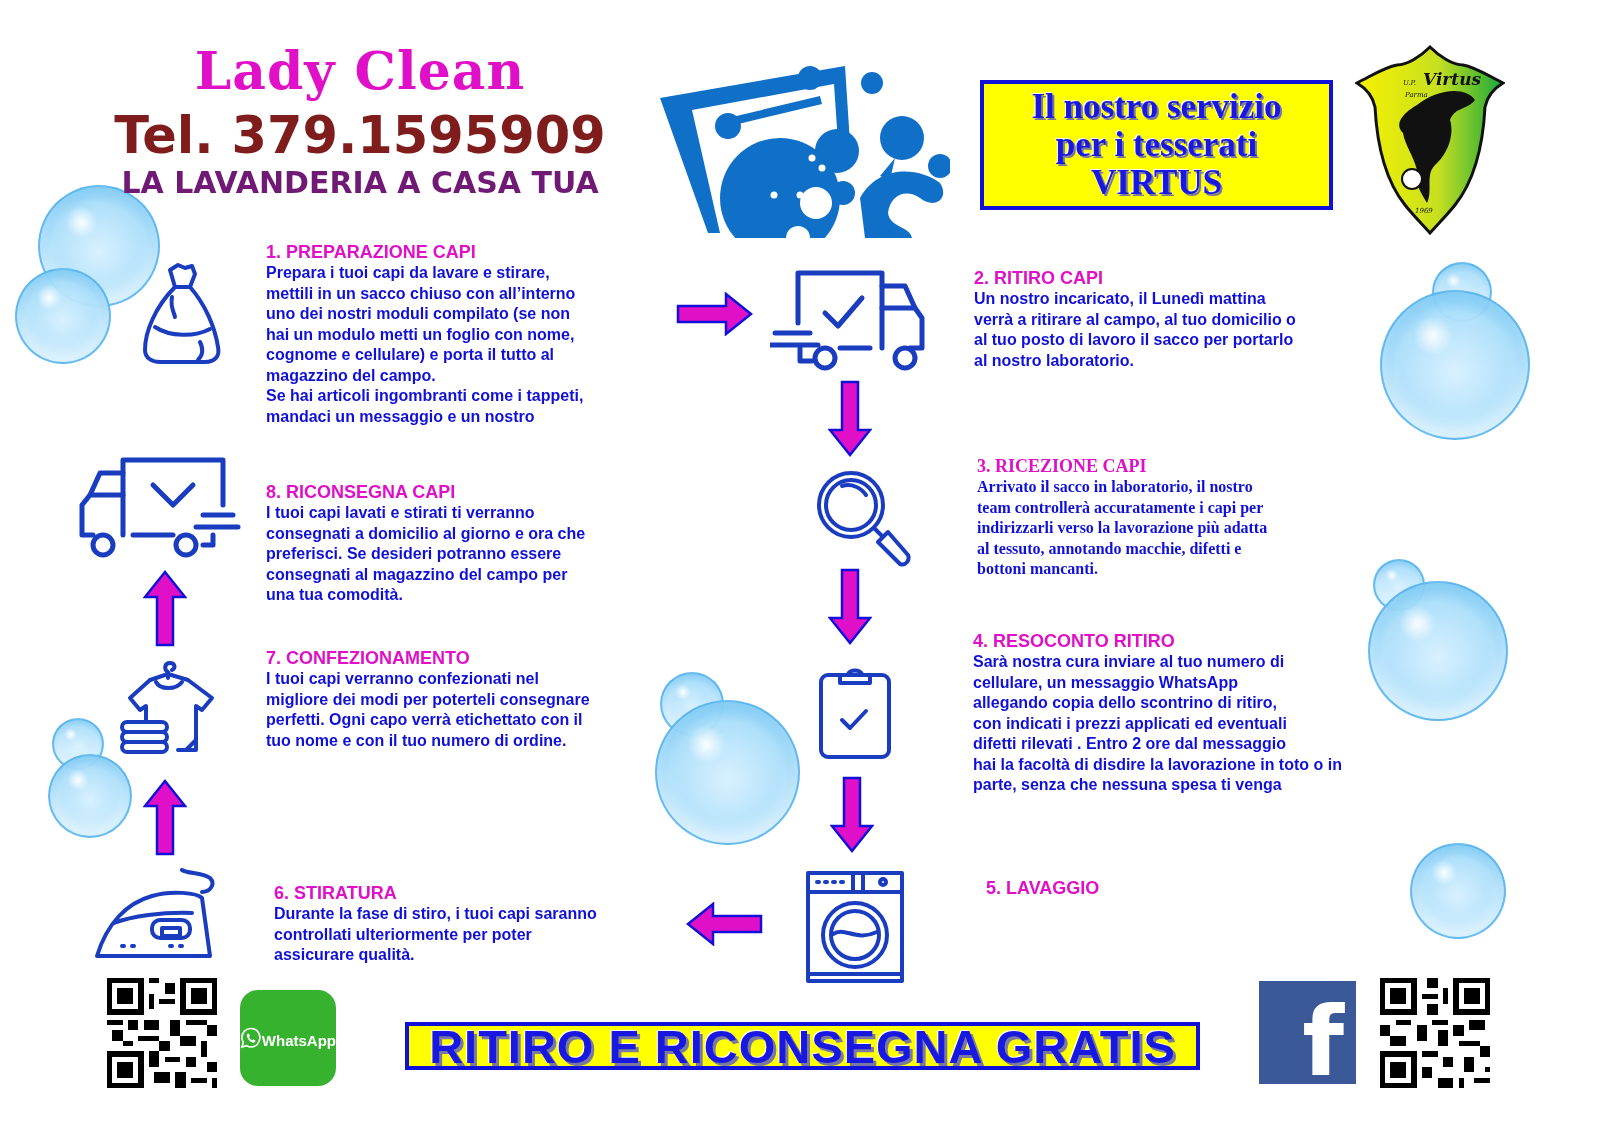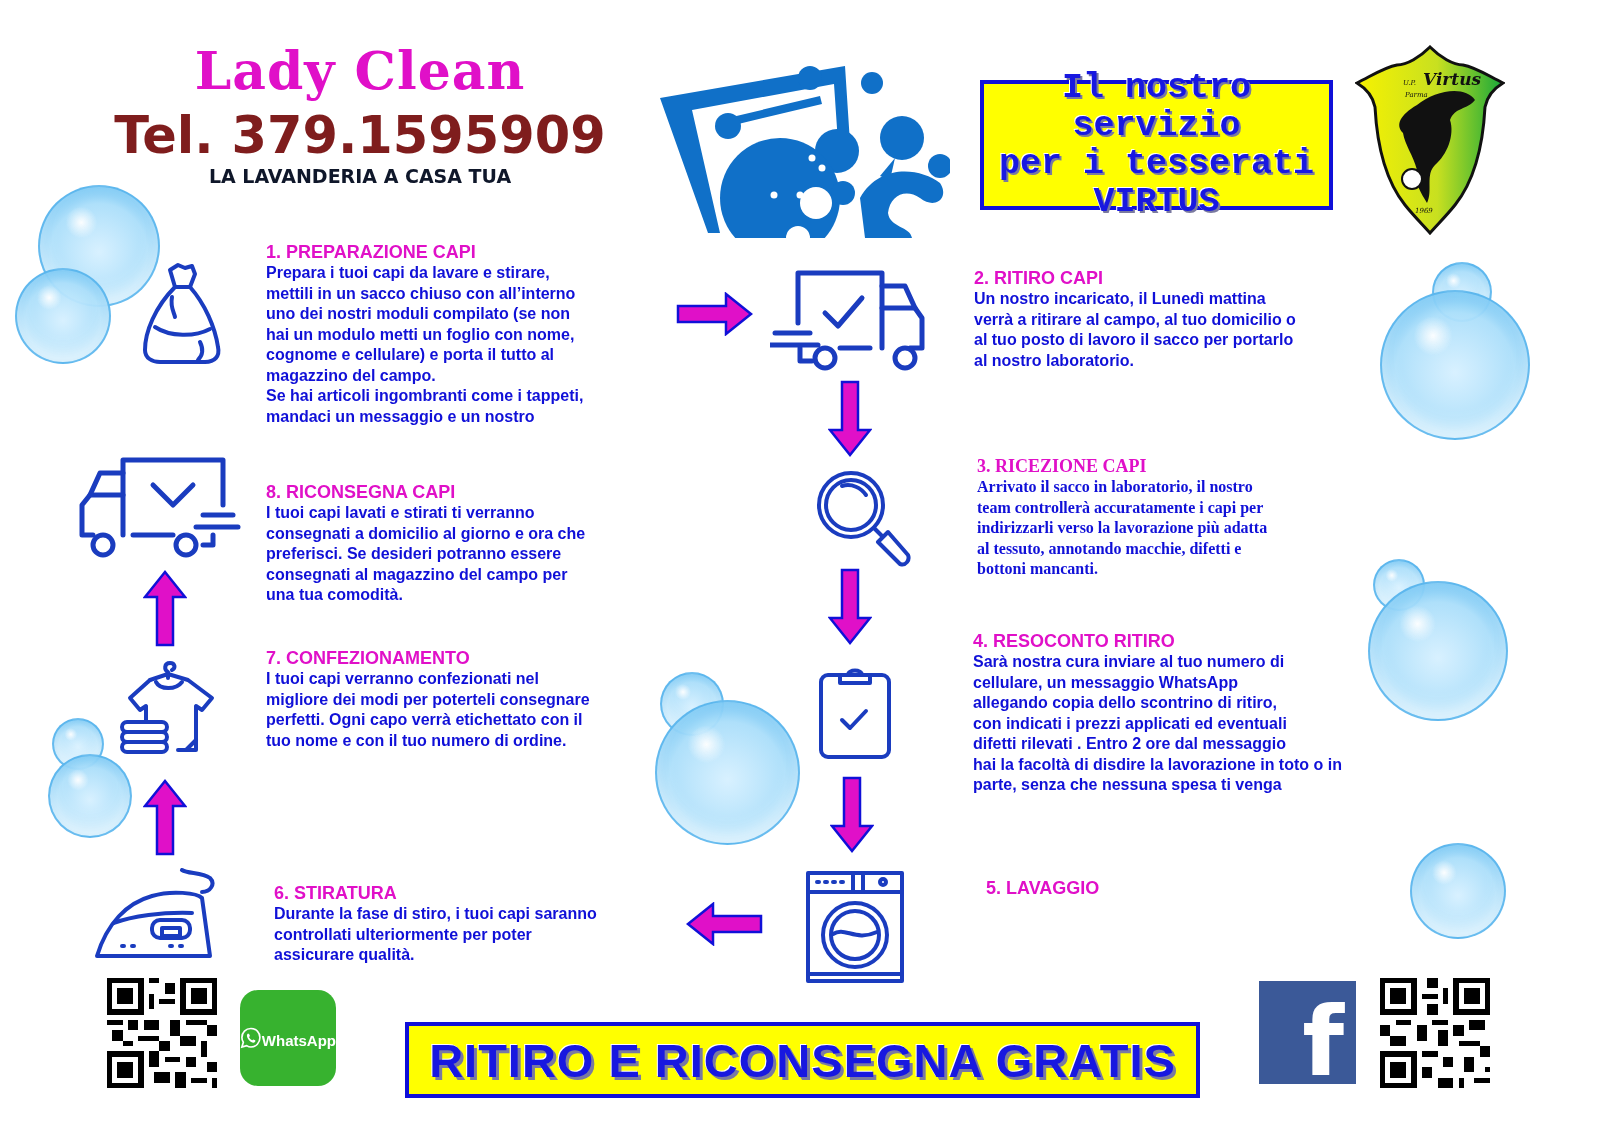--- a/index.html
+++ b/index.html
@@ -3,42 +3,42 @@
 <meta charset="utf-8">
 <style>
   * { box-sizing: border-box; margin: 0; padding: 0; }
   html, body { width: 1600px; height: 1131px; background: #ffffff; overflow: hidden; }
   body { position: relative; font-family: "Liberation Sans", sans-serif; }
   .abs { position: absolute; }
 
   
   .brand-name { left: 140px; top: 40px; width: 440px; text-align: center; color: #e010c8; font-family: "DejaVu Serif", serif; font-weight: bold; font-size: 52px; letter-spacing: 1px; }
   .brand-phone { left: 110px; top: 106px; width: 500px; text-align: center; color: #7f1d1d; font-family: "DejaVu Sans", sans-serif; font-weight: bold; font-size: 51px; }
-  .brand-tagline { left: 110px; top: 165px; width: 500px; text-align: center; color: #0f172a; font-family: "DejaVu Sans", sans-serif; font-weight: bold; font-size: 19px; }
+  .brand-tagline { left: 110px; top: 165px; width: 500px; text-align: center; color: #701a75; font-family: "DejaVu Sans", sans-serif; font-weight: bold; font-size: 30px; }
 
   .service-box { left: 980px; top: 80px; width: 353px; height: 130px; background: #ffff00; border: 4px solid #1010d8; display: flex; flex-direction: column; align-items: center; justify-content: center; }
-  .service-box span { display: block; color: #1818e0; font-family: Liberation Mono, monospace; font-weight: bold; font-size: 35px; line-height: 38px; text-shadow: 2px 2px 0 #7a7aa0, -1px -1px 0 #ffffff; text-align: center; }
+  .service-box span { display: block; color: #1818e0; font-family: Liberation Serif, serif; font-weight: bold; font-size: 35px; line-height: 38px; text-shadow: 2px 2px 0 #7a7aa0, -1px -1px 0 #ffffff; text-align: center; }
 
   
   .step-title { color: #e010c8; font-weight: bold; font-size: 18px; line-height: 21px; }
   .step-body { color: #1010d8; font-weight: bold; font-size: 16px; line-height: 20.5px; white-space: pre-line; }
 
   
   .arrow { position: absolute; }
 
   
   .bubble { position: absolute; border-radius: 50%;
     background: radial-gradient(circle at 35% 30%, rgba(255,255,255,0.95) 0%, rgba(255,255,255,0.0) 14%),
                 radial-gradient(circle at 50% 55%, rgba(214,240,255,0.95) 0%, rgba(170,222,250,0.95) 55%, rgba(92,186,240,0.95) 82%, rgba(70,170,235,0.9) 100%);
     border: 2px solid rgba(80,175,235,0.65);
     box-shadow: inset 0 -10px 18px rgba(255,255,255,0.7);
   }
 
   
-  .gratis { left: 405px; top: 1022px; width: 795px; height: 76px; background: #ffff00; border: 4px solid #1010d8; display: flex; align-items: center; justify-content: center; }
+  .gratis { left: 405px; top: 1022px; width: 795px; height: 48px; background: #ffff00; border: 4px solid #1010d8; display: flex; align-items: center; justify-content: center; }
   .gratis span { color: #1818e0; font-weight: bold; font-size: 47px; letter-spacing: 1px; text-shadow: 3px 3px 0 #7a7aa0, -1px -1px 0 #ffffff; font-family: "Liberation Sans", sans-serif; }
 
   .whatsapp { left: 240px; top: 990px; width: 96px; height: 96px; border-radius: 18px; background: #37b22f; display: flex; flex-direction: row; align-items: center; justify-content: center; }
   .whatsapp .wlabel { color: #fff; font-size: 15px; font-weight: bold; margin-top: 4px; }
   .facebook { left: 1259px; top: 981px; width: 97px; height: 103px; background: #3b5998; }
   .facebook span { position: absolute; right: 12px; bottom: -6px; color: #fff; font-family: "DejaVu Sans", sans-serif; font-weight: bold; font-size: 96px; line-height: 96px; }
 
   .qr { position: absolute; width: 110px; height: 110px; background: #fff; }
 </style>
 </head>

